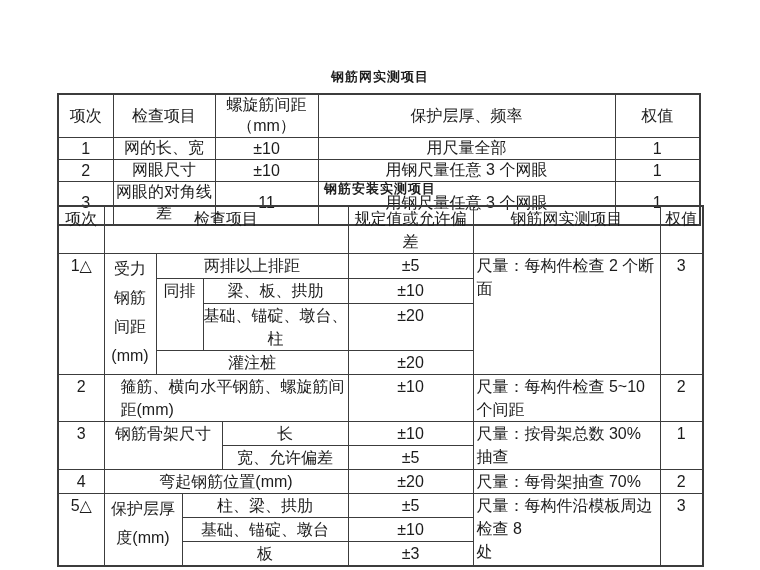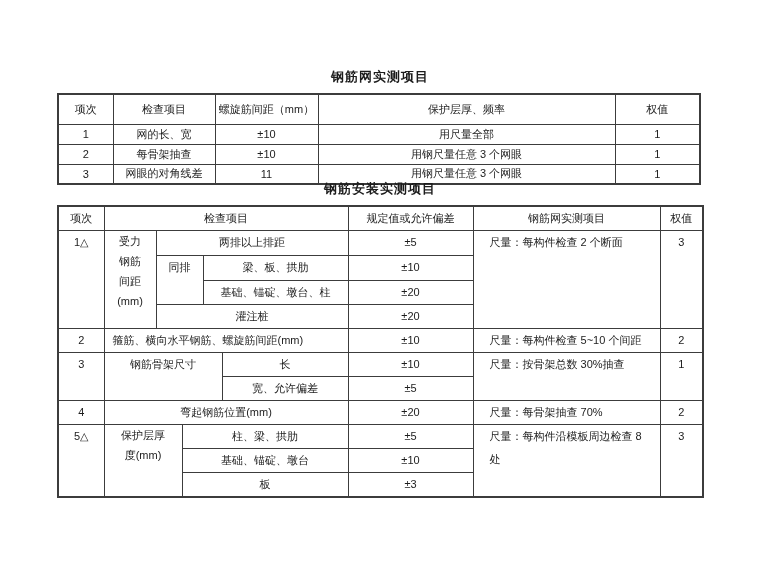--- a/index.html
+++ b/index.html
@@ -4,35 +4,35 @@
 <style>
   html,body{margin:0;padding:0;}
   body{width:760px;height:570px;background:#ffffff;}
   .page{position:relative;width:760px;height:456px;background:#ffffff;
         font-family:"Liberation Sans",sans-serif;color:#1c1c1c;}
   .doc-title{position:absolute;left:0;width:100%;text-align:center;
              font-weight:bold;font-size:13px;letter-spacing:1px;}
   .t1{top:68px;}
   .t2{top:180px;}
   table.tbl{position:absolute;left:57px;border-collapse:collapse;
-            table-layout:fixed;font-size:11px;color:#1c1c1c;
+            table-layout:fixed;font-size:16px;color:#1c1c1c;
             border:2px solid #3c3c3c;}
   .tbl th,.tbl td{border:1px solid #3c3c3c;font-weight:normal;
                   padding:0;overflow:hidden;}
   
   .tbl1{top:93px;}
   .tbl1 th,.tbl1 td{text-align:center;vertical-align:middle;}
   .tbl1 tr{height:20px;}
   .tbl1 tr.head{height:30px;}
   
   .tbl2{top:205px;}
   .tbl2 th,.tbl2 td{text-align:center;vertical-align:top;line-height:23px;}
-  .tbl2 td.grp{line-height:20px;margin-left:48px;}
-  .tbl2 td.left{text-align:left;padding-left:8px;}
-  .tbl2 td.method{text-align:left;padding-left:16px;padding-right:4px;}
+  .tbl2 td.grp{line-height:29px;margin-left:48px;}
+  .tbl2 td.left{text-align:left;padding-left:16px;}
+  .tbl2 td.method{text-align:left;padding-left:3px;padding-right:4px;}
   .pre{white-space:pre-line;}
 </style>
 </head>
 <body>
 
 <div class="page">
 
   <div class="doc-title t1">钢筋网实测项目</div>
 
   <table class="tbl tbl1">
@@ -53,21 +53,21 @@
     </tr>
     <tr>
       <td>1</td>
       <td>网的长、宽</td>
       <td>±10</td>
       <td>用尺量全部</td>
       <td>1</td>
     </tr>
     <tr>
       <td>2</td>
-      <td>每骨架抽查</td>
+      <td>网眼尺寸</td>
       <td>±10</td>
       <td>用钢尺量任意 3 个网眼</td>
       <td>1</td>
     </tr>
     <tr>
       <td>3</td>
       <td>网眼的对角线差</td>
       <td>11</td>
       <td>用钢尺量任意 3 个网眼</td>
       <td>1</td>

